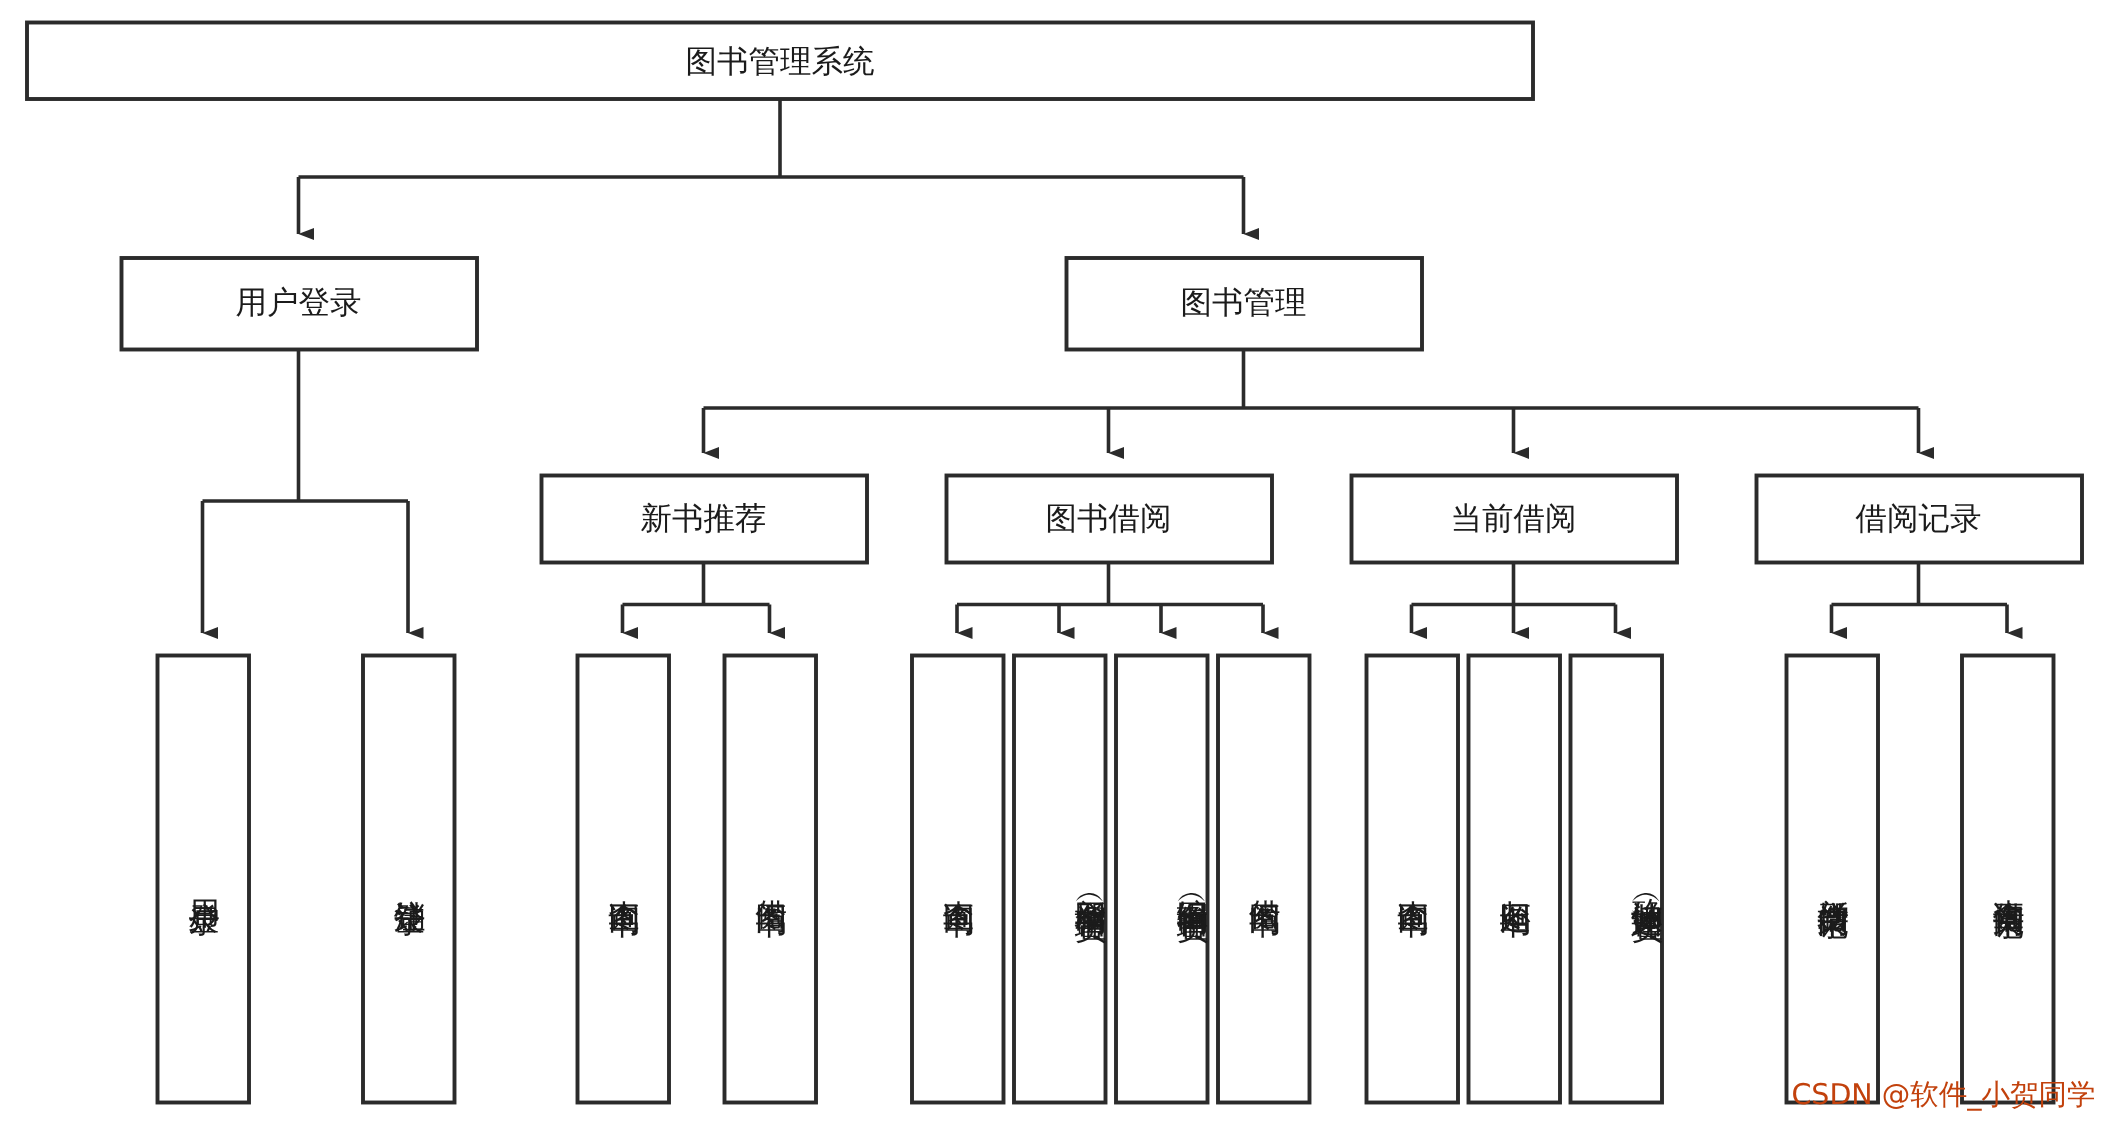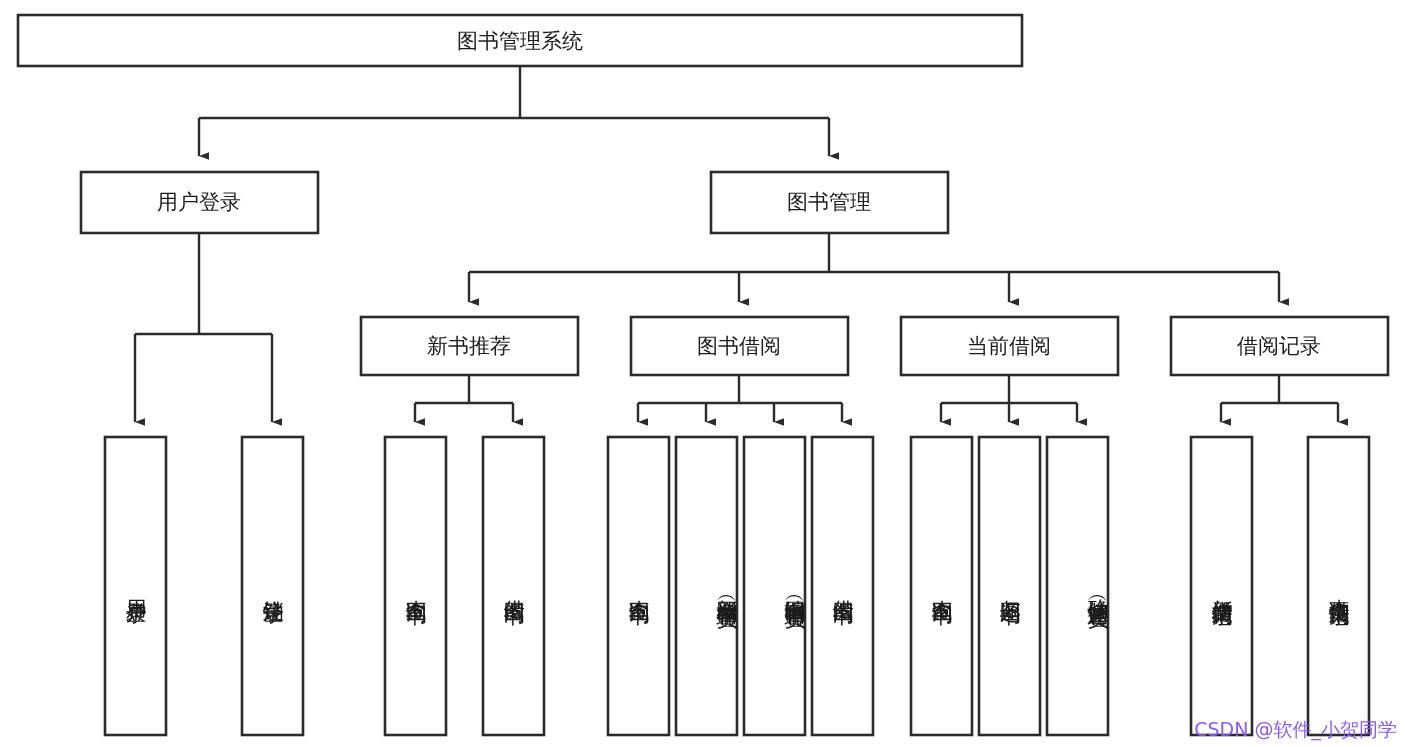--- a/index.html
+++ b/index.html
@@ -62,21 +62,21 @@
     white-space: nowrap;
     pointer-events: none;
     user-select: none;
   }
   .watermark {
     position: absolute;
     right: 8px;
     bottom: 4px;
     font-family: "DejaVu Sans", "Liberation Sans", sans-serif;
     font-size: 19px;
-    color: #8b5cf6;
+    color: #c2410c;
     white-space: nowrap;
     user-select: none;
   }
 </style>
 </head>
 <body>
 
 <div id="diagram-root">
 
   <svg id="tree-svg" viewBox="0 0 1405 747">

